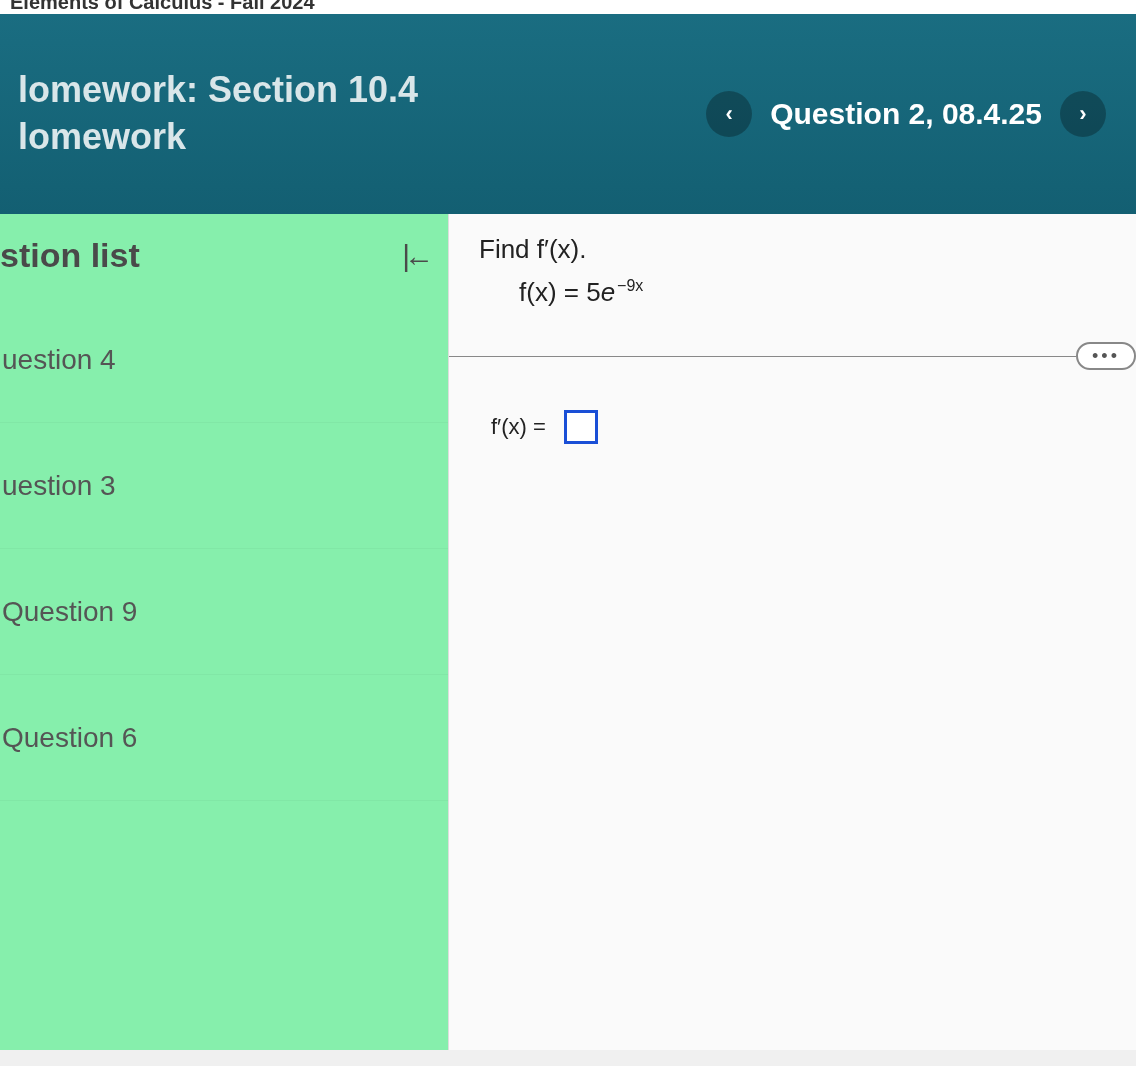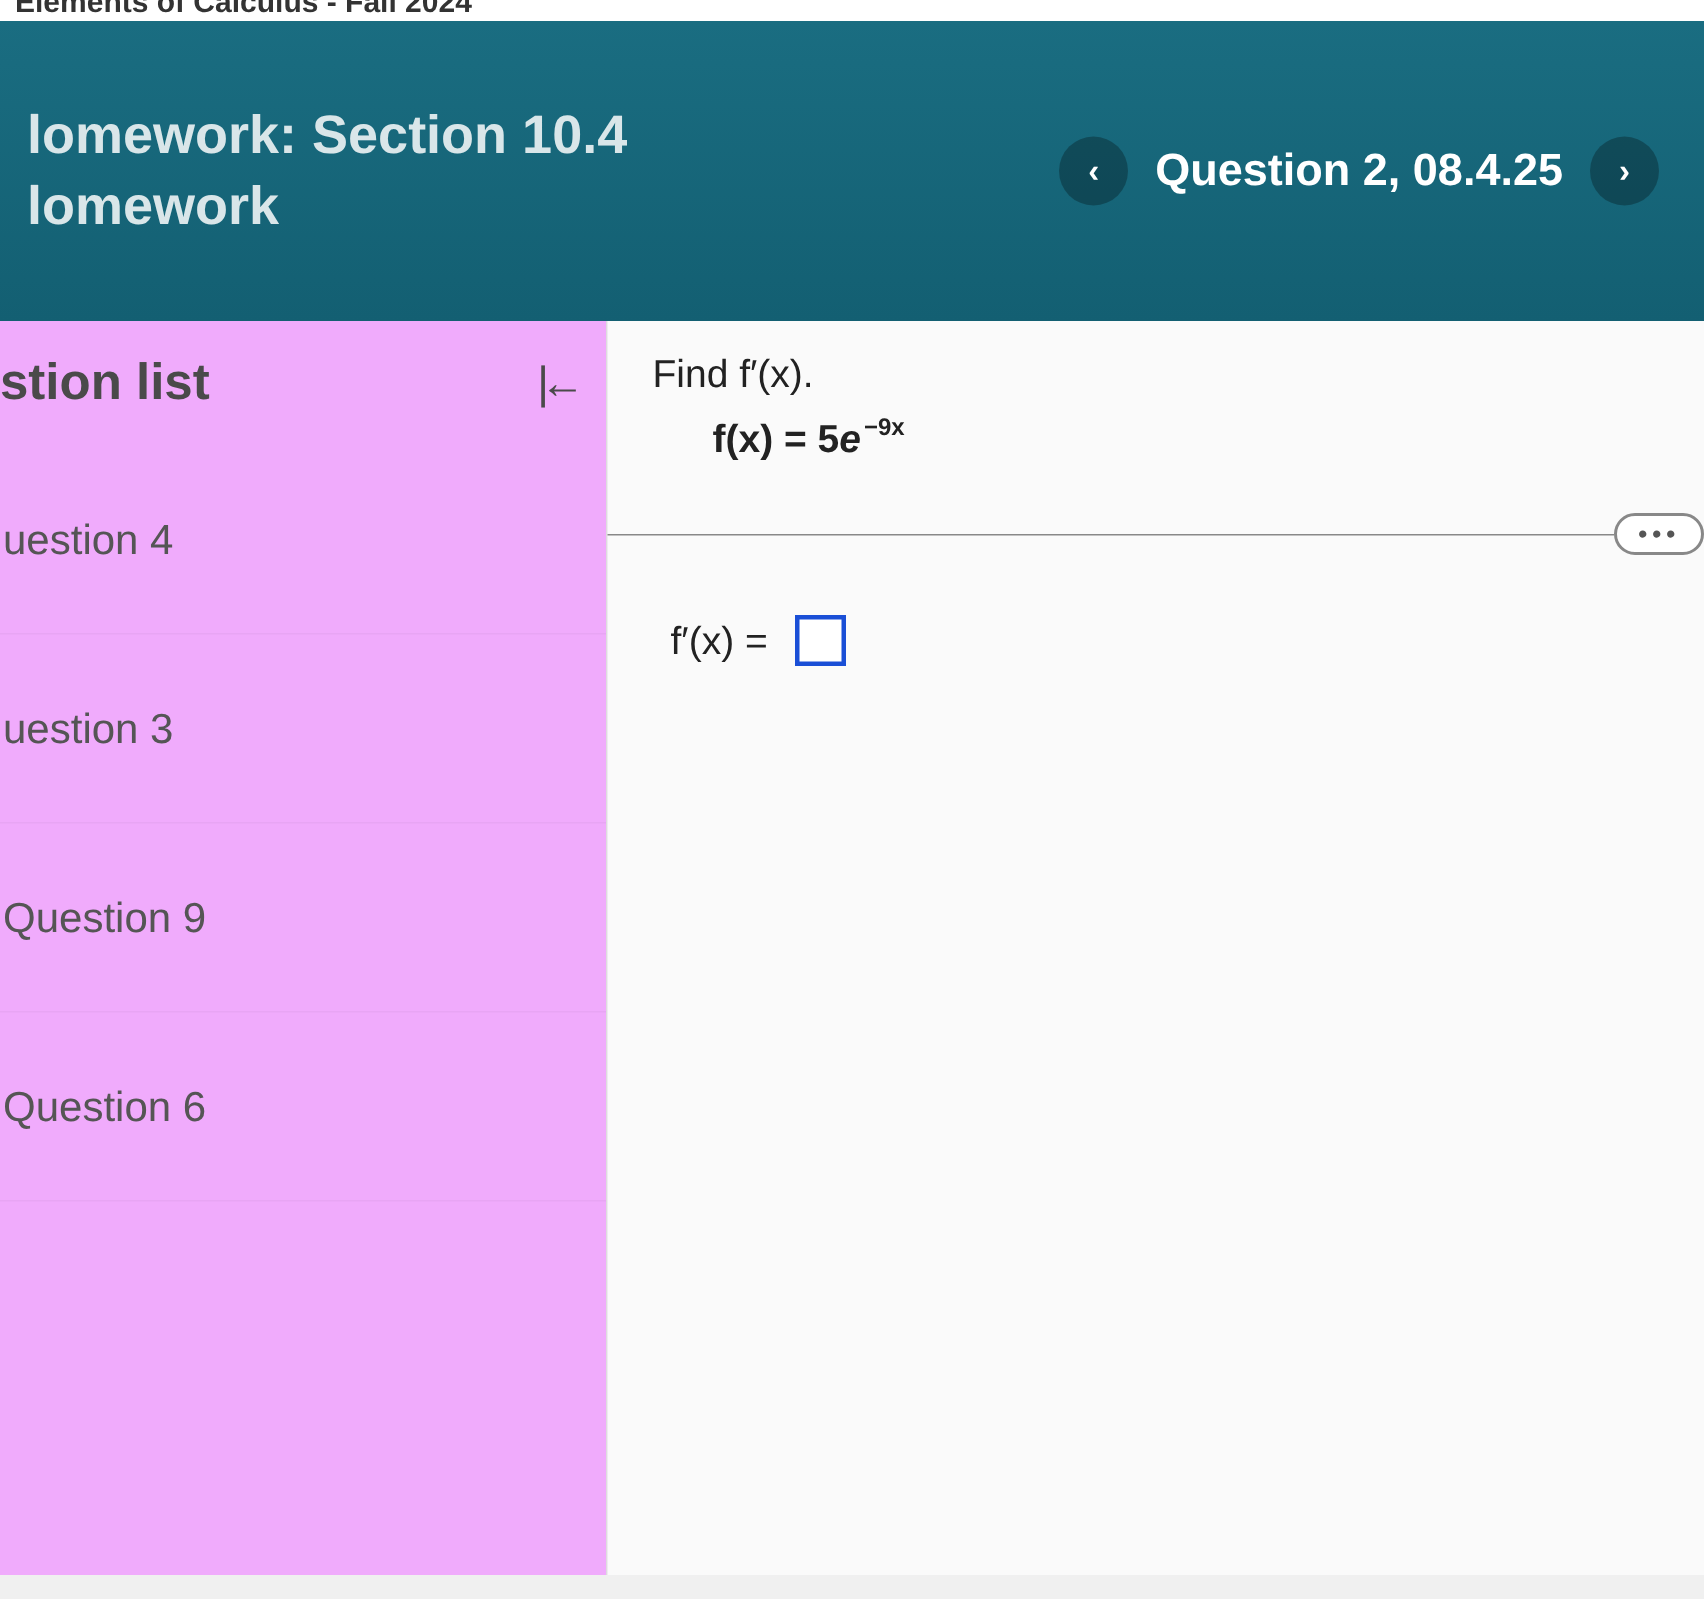--- a/index.html
+++ b/index.html
@@ -59,22 +59,22 @@
   .q-label {
     font-size: 30px;
     font-weight: 700;
     color: #fff;
   }
   .content {
     display: flex;
     height: calc(1066px - 230px);
   }
   .sidebar {
-    width: 405px;
-    background: #f0abfc;
+    width: 449px;
+    background: #86efac;
     border-right: 1px solid #ddd;
     display: flex;
     flex-direction: column;
   }
   .sidebar-head {
     display: flex;
     align-items: center;
     justify-content: space-between;
     padding: 22px 20px 22px 0;
     font-size: 34px;
@@ -112,21 +112,20 @@
     color: #222;
     margin-bottom: 12px;
   }
   .eq {
     font-size: 26px;
     color: #222;
     margin-left: 40px;
     margin-bottom: 34px;
     display: flex;
     align-items: flex-start;
-    font-weight: bold;
   }
   .eq .base { font-style: italic; }
   .eq sup { font-size: 16px; margin-left: 2px; }
   .divider-row {
     display:flex;
     align-items:center;
     margin: 0 -30px 40px -30px;
   }
   .divider {
     flex:1;
@@ -141,21 +140,21 @@
     display:flex;
     align-items:center;
     justify-content:center;
     font-size: 18px;
     color:#555;
     letter-spacing: 3px;
     margin-right: 0px;
     cursor:pointer;
   }
   .answer-row {
-    font-size: 26px;
+    font-size: 22px;
     color: #222;
     display: flex;
     align-items: center;
     gap: 18px;
     margin-left: 12px;
   }
   .answer-input {
     width: 34px;
     height: 34px;
     border: 3px solid #1a4fd6;

